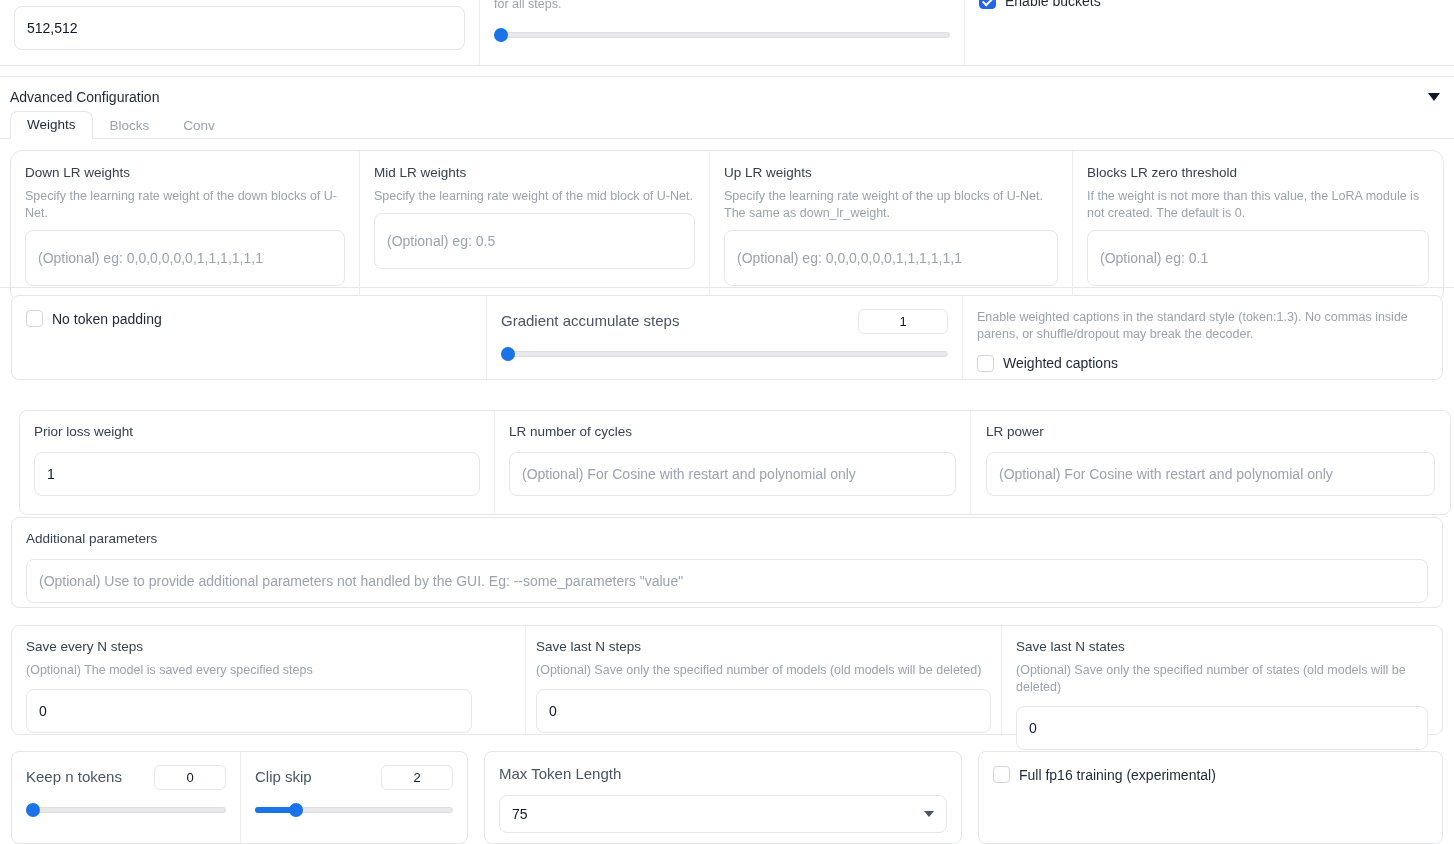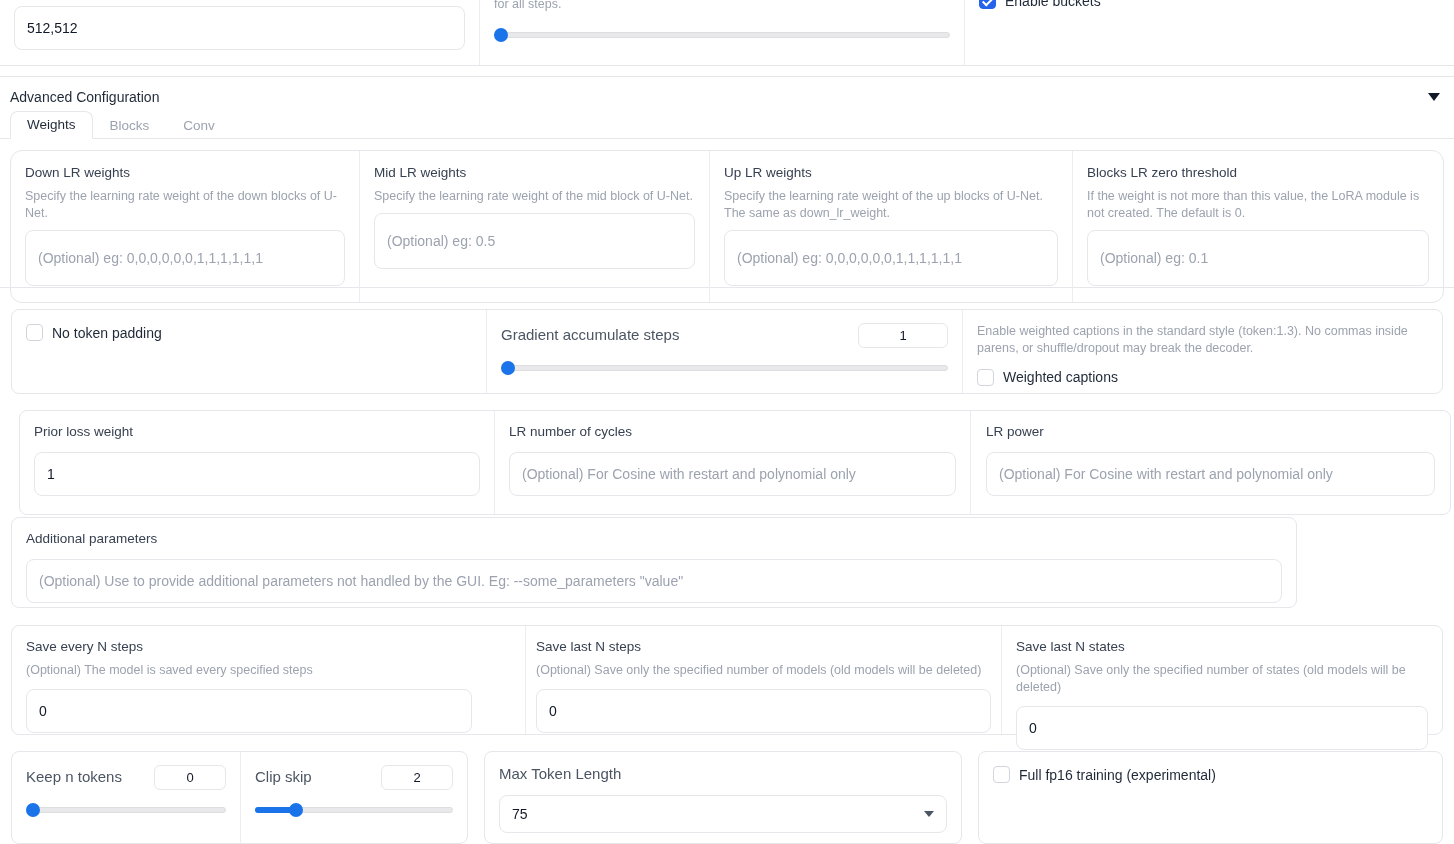--- a/index.html
+++ b/index.html
@@ -257,21 +257,21 @@
         <div class="tb ph">(Optional) eg: 0,0,0,0,0,0,1,1,1,1,1,1</div>
       </div>
       <div class="cell" style="padding:14px 14px 16px 14px;">
         <span class="label">Blocks LR zero threshold</span>
         <span class="info">If the weight is not more than this value, the LoRA module is not created. The default is 0.</span>
         <div class="tb ph">(Optional) eg: 0.1</div>
       </div>
     </div>
   </div>
 
-  <div class="panel row-split" style="left:11px; top:309px; width:1432px; height:85px;">
+  <div class="panel row-split" style="left:11px; top:295px; width:1432px; height:85px;">
 
     <div class="cell" style="flex:0 0 474px; padding:14px 14px;">
       <div class="cbrow">
         <span class="cbox"></span>
         <span class="cblabel">No token padding</span>
       </div>
     </div>
 
     <div class="cell" style="flex:0 0 476px; padding:13px 14px;">
       <div style="display:flex; align-items:center; justify-content:space-between;">
@@ -305,21 +305,21 @@
       <span class="label" style="margin-bottom:11px;">LR number of cycles</span>
       <div class="tb tall ph">(Optional) For Cosine with restart and polynomial only</div>
     </div>
 
     <div class="cell" style="padding:13px 15px;">
       <span class="label" style="margin-bottom:11px;">LR power</span>
       <div class="tb tall ph">(Optional) For Cosine with restart and polynomial only</div>
     </div>
   </div>
 
-  <div class="panel" style="left:11px; top:517px; width:1286px; height:91px;">
+  <div class="panel" style="left:11px; top:517px; width:1432px; height:91px;">
     <div class="cell" style="padding:13px 14px;">
       <span class="label" style="margin-bottom:11px;">Additional parameters</span>
       <div class="tb tall ph">(Optional) Use to provide additional parameters not handled by the GUI. Eg: --some_parameters "value"</div>
     </div>
   </div>
 
   <div class="panel row-split" style="left:11px; top:625px; width:1432px; height:110px;">
 
     <div class="cell" style="flex:0 0 474px; padding:13px 14px;">
       <span class="label">Save every N steps</span>

